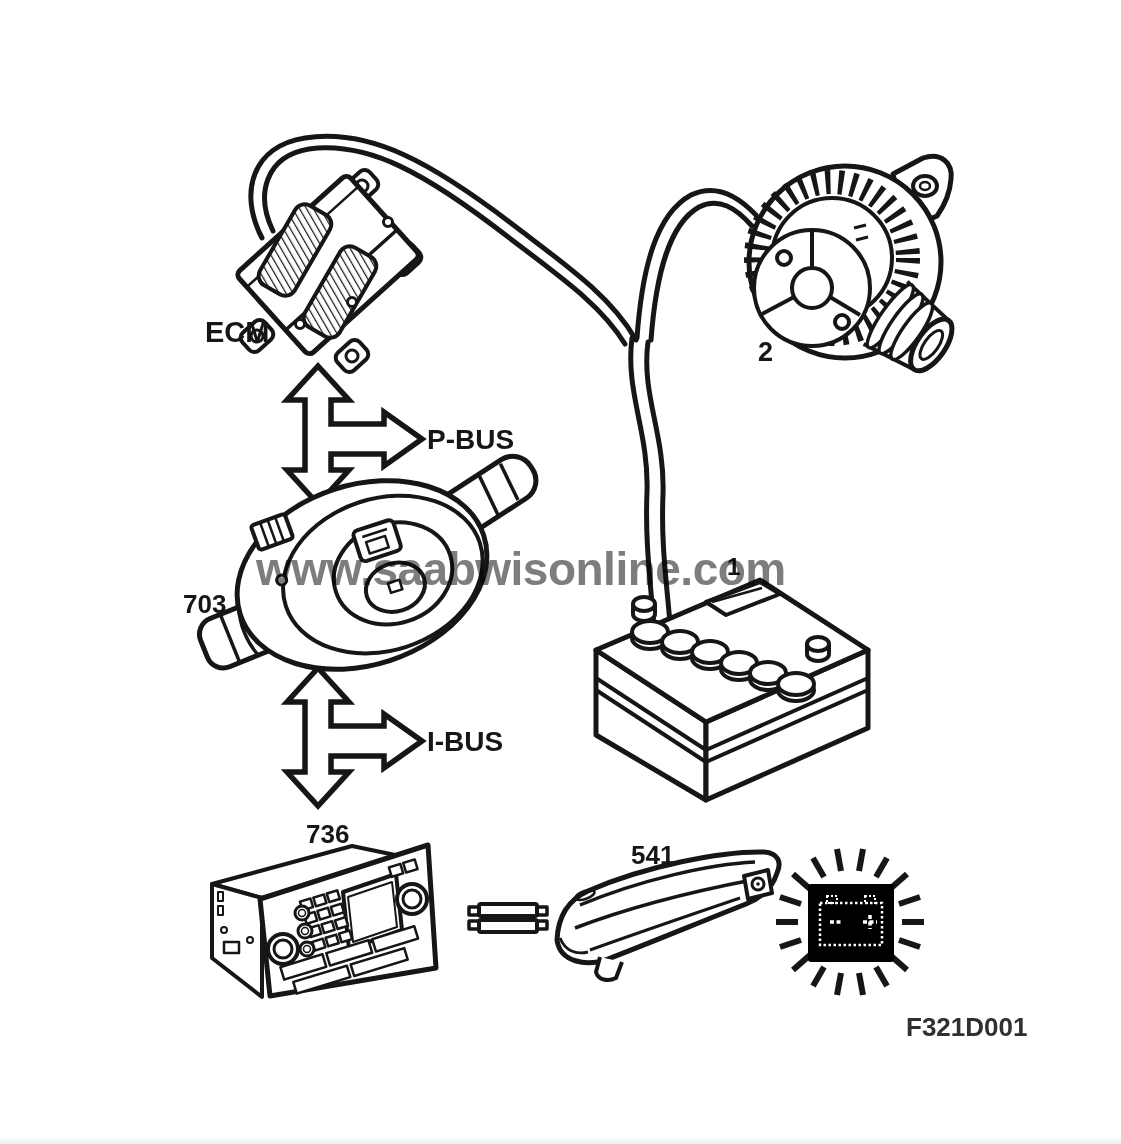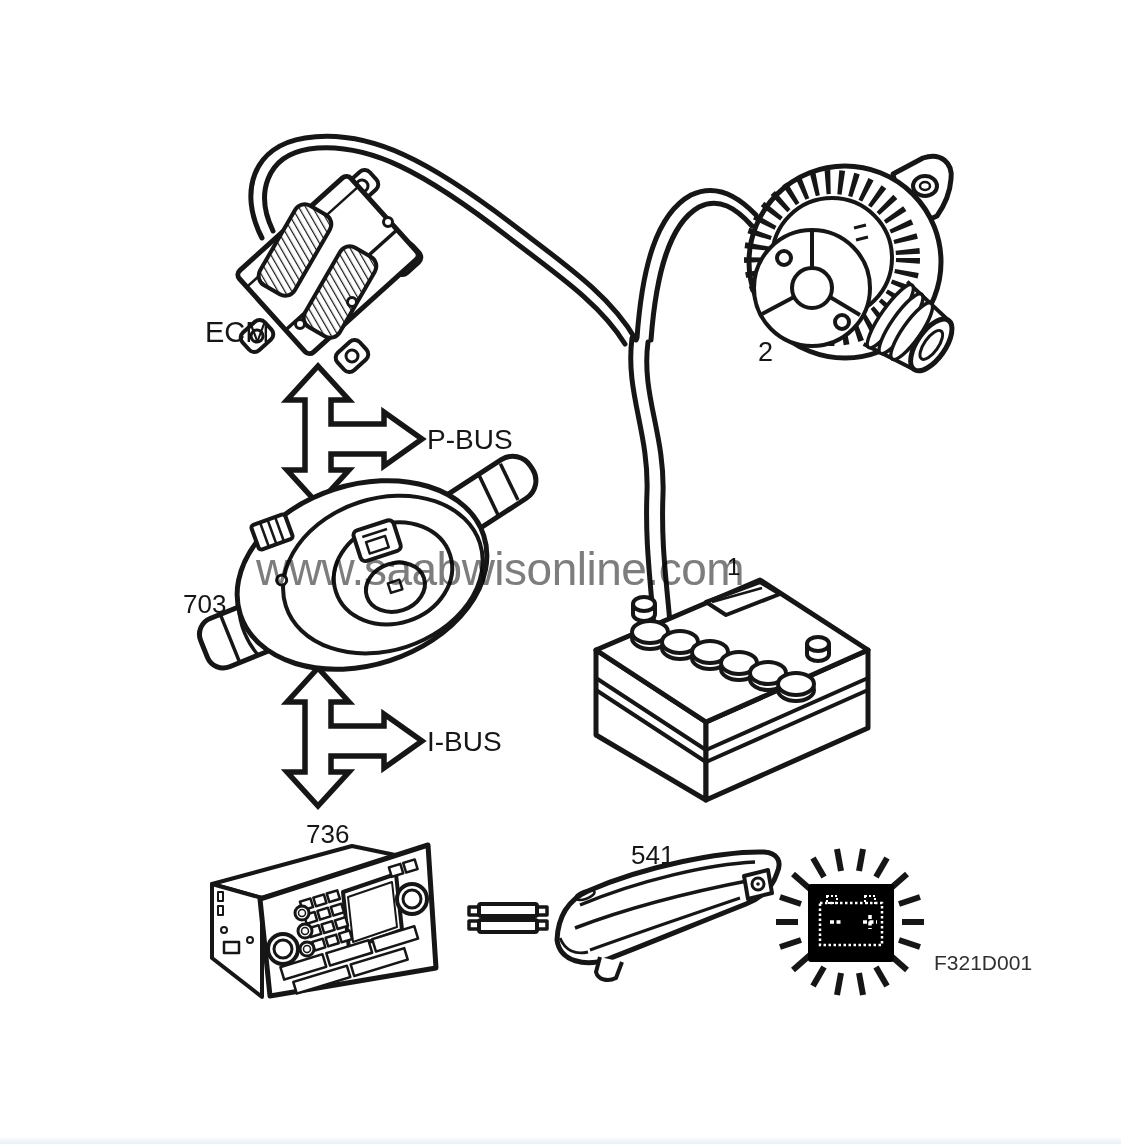--- a/index.html
+++ b/index.html
@@ -1,33 +1,33 @@
 <!DOCTYPE html>
 <html><head>
 <meta charset="utf-8">
 <style>
   html,body { margin:0; padding:0; background:#ffffff; }
   .stage {
     position:relative; width:1121px; height:1144px; background:#ffffff;
-    overflow:hidden; font-family:"Liberation Sans", sans-serif;
+    overflow:hidden; font-family:"Liberation Sans", sans-serif;font-weight:bold;
   }
   .stage svg { position:absolute; left:0; top:0; }
   svg text {
     font-family:"Liberation Sans", sans-serif;
     fill:#161616;
   }
   .watermark {
     position:absolute; left:256px; top:542px;
     font-size:46px; letter-spacing:-0.5px; white-space:nowrap;
     color:#7d7d7d; mix-blend-mode:multiply; pointer-events:none;
     font-family:"Liberation Sans", sans-serif;
   }
   .figure-code {
-    position:absolute; left:906px; top:951px;
-    font-size:21px; color:#303030; white-space:nowrap;margin-left:28px;
+    position:absolute; left:906px; top:1012px;
+    font-size:26px; color:#303030; white-space:nowrap;
   }
   .bottom-strip {
     position:absolute; left:0; right:0; bottom:0; height:6px;
     background:linear-gradient(#f7fbfd,#e7f0f5);
   }
 </style>
 </head>
 <body>
 
 <div class="stage">

